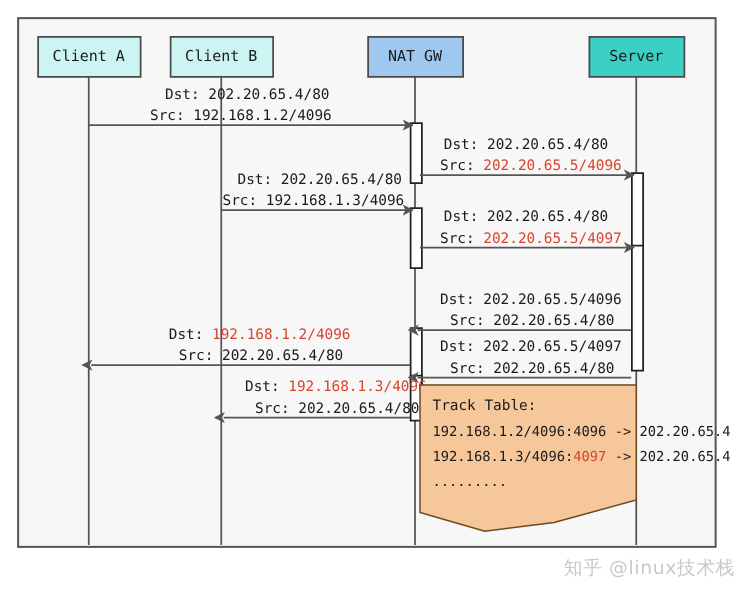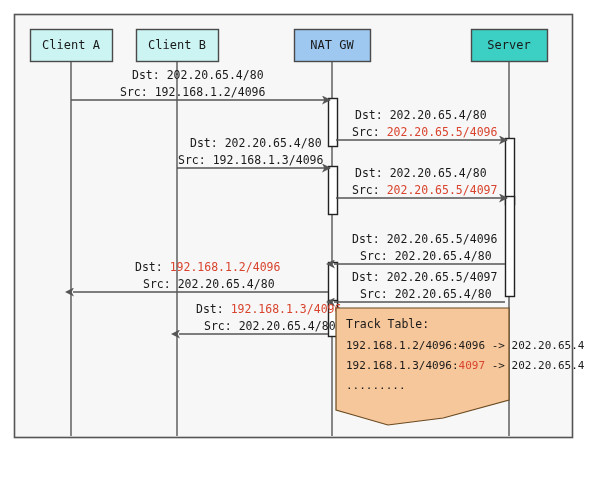--- a/index.html
+++ b/index.html
@@ -115,13 +115,14 @@
         <text x="204" y="330" fill="#1a1a1a" font-family="&quot;DejaVu Sans Mono&quot;,&quot;Liberation Mono&quot;,monospace" font-size="11.5"><tspan fill="#1a1a1a">Src: </tspan><tspan fill="#1a1a1a">202.20.65.4/80</tspan></text>
       </g>
       <g>
         <path d="M336,308 L509,308 L509,400 L443.26,418 L387.9,425 L349.84,414 L336,410 Z" fill="#f6c79b" stroke="#6b4a20" stroke-width="1.2"></path>
         <text x="346" y="328" fill="#1a1a1a" font-family="&quot;DejaVu Sans Mono&quot;,&quot;Liberation Mono&quot;,monospace" font-size="11.5">Track Table:</text>
         <text x="346" y="349" fill="#1a1a1a" font-family="&quot;DejaVu Sans Mono&quot;,&quot;Liberation Mono&quot;,monospace" font-size="11"><tspan fill="#1a1a1a">192.168.1.2/4096:</tspan><tspan fill="#1a1a1a">4096</tspan><tspan fill="#1a1a1a"> -&gt; 202.20.65.4</tspan></text>
         <text x="346" y="369" fill="#1a1a1a" font-family="&quot;DejaVu Sans Mono&quot;,&quot;Liberation Mono&quot;,monospace" font-size="11"><tspan fill="#1a1a1a">192.168.1.3/4096:</tspan><tspan fill="#d9442e">4097</tspan><tspan fill="#1a1a1a"> -&gt; 202.20.65.4</tspan></text>
         <text x="346" y="389" fill="#1a1a1a" font-family="&quot;DejaVu Sans Mono&quot;,&quot;Liberation Mono&quot;,monospace" font-size="11">.........</text>
       </g>
     </svg>
+  <div class="wm">知乎 @linux技术栈</div>
 </div>
 
 </body></html>

